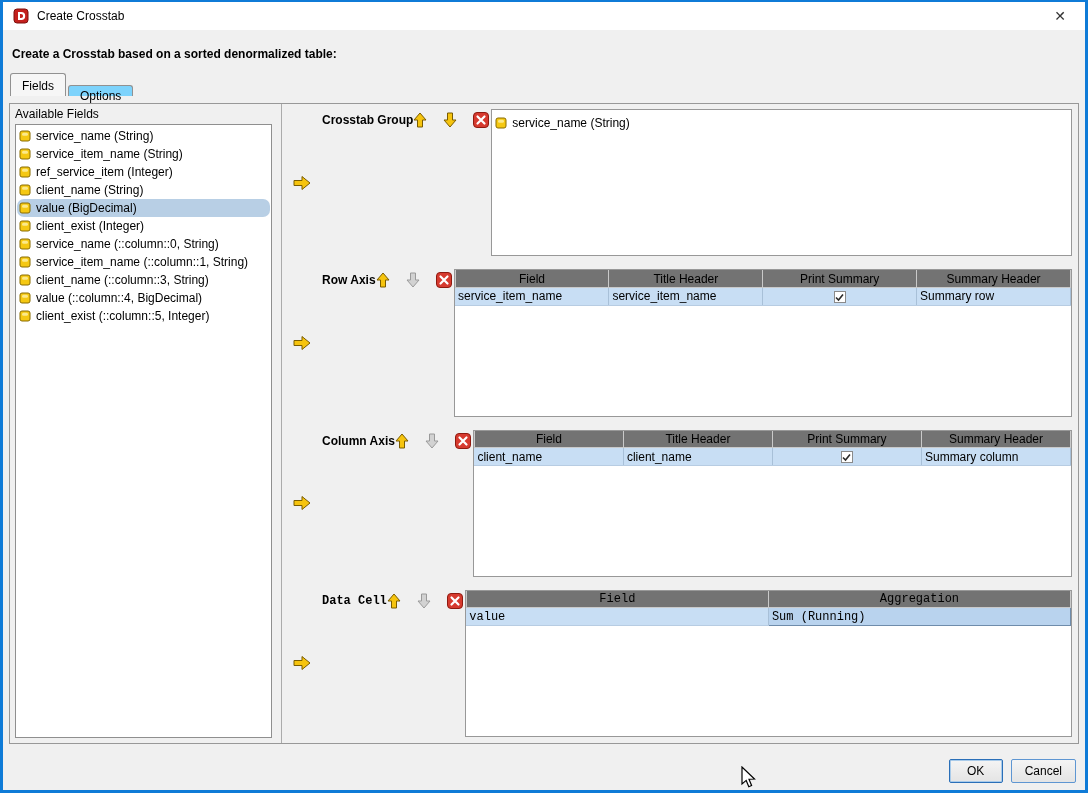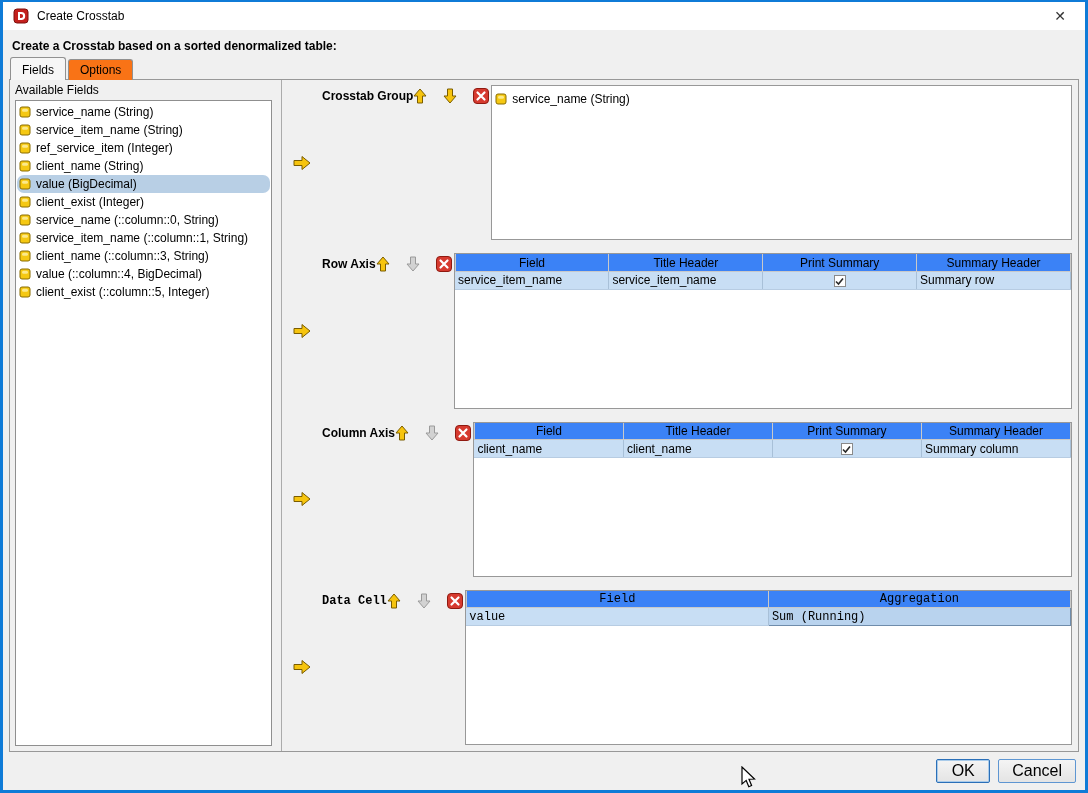--- a/index.html
+++ b/index.html
@@ -7,20 +7,21 @@
   body { font-family: "Liberation Sans", sans-serif; }
 
   .window {
     position: relative;
     width: 1088px; height: 793px;
     background: #f0f0f0;
     border: 3px solid #0f7bd7;
     border-top-width: 2px;
     display: flex; flex-direction: column;
     overflow: hidden;
+    gap: 8px;
   }
 
   
   .titlebar {
     height: 28px; background: #ffffff;
     display: flex; align-items: center;
     padding: 0 10px; flex: none;
   }
   .titlebar .app-icon { width:16px; height:16px; margin-right:8px; flex:none; }
   .titlebar .title { font-size: 12px; color:#000; }
@@ -34,21 +35,21 @@
     padding: 9px 9px 4px 9px;
     font-size: 12px; font-weight: bold; color:#000; flex:none;
   }
 
   
   .tabs { display:flex; padding-left:7px; height:23px; flex:none; position:relative; z-index:2; margin-bottom:-1px; }
   .tab {
     font-size:12px; padding: 3px 11px 2px 11px;
     border:1px solid #919191; border-bottom:none;
     border-radius:3px 3px 0 0;
-    background:#f97316; margin-right:2px; margin-top:2px; color:#000;
+    background:#7dd3fc; margin-right:2px; margin-top:12px; color:#000;
   }
   .tab.active {
     background:#f6f6f6; margin-top:0; padding-top:5px;
   }
 
   
   .main {
     flex:1; margin: 0 6px; border:1px solid #989898;
     background:#f0f0f0; display:flex; min-height:0; position:relative; z-index:1;
   }
@@ -75,21 +76,21 @@
   .section-header { display:flex; align-items:center; height:22px; flex:none; }
   .section-title { font-size:12px; font-weight:bold; color:#000; }
   .controls { margin-left:auto; display:flex; align-items:center; gap:16px; padding-right:2px; }
   .ctrl-btn { background:none; border:none; padding:0; line-height:0; cursor:default; }
   .section-body { flex:1; border:1px solid #989898; background:#fff; overflow:hidden; }
 
   .group-item { display:flex; align-items:center; gap:5px; height:18px; margin:4px 3px; font-size:12px; color:#000; }
 
   table { width:100%; border-collapse:collapse; table-layout:fixed; font-size:12px; }
   th {
-    background:#3b82f6; font-weight:normal; color:#000;
+    background:#737373; font-weight:normal; color:#000;
     border:1px solid #c9c9c9; border-top:none;
     height:17px; padding:0 2px; overflow:hidden; white-space:nowrap;margin-top:48px;
   }
   tr.data-row { background:#c8def4; }
   td {
     height:18px; padding:0 3px; color:#000;
     border-right:1px solid #a8c0d8; border-bottom:1px solid #b7cce2;
     overflow:hidden; white-space:nowrap;
   }
   td.center { text-align:center; }
@@ -99,21 +100,21 @@
     width:12px; height:12px; background:#fff; border:1px solid #8a8a8a; vertical-align:middle;
   }
 
   
   .footer {
     height:38px; flex:none; display:flex; align-items:center;
     justify-content:flex-end; gap:8px; padding-right:9px; background:#f0f0f0;
   }
   .btn {
     min-width:54px; height:24px; padding:0 13px;
-    font-family:"Liberation Sans", sans-serif; font-size:16px; color:#000;
+    font-family:"Liberation Sans", sans-serif; font-size:12px; color:#000;
     background:linear-gradient(#f4f4f4,#e4e4e4);
     border:1px solid #5e96d2; border-radius:2px;
   }
   .btn-ok { border-color:#2a6fb8; box-shadow: inset 0 0 0 1px #a9cbea; }
 
   .cursor { position:absolute; left:736px; top:764px; z-index:50; pointer-events:none; }
 </style>
 </head>
 <body>
 

